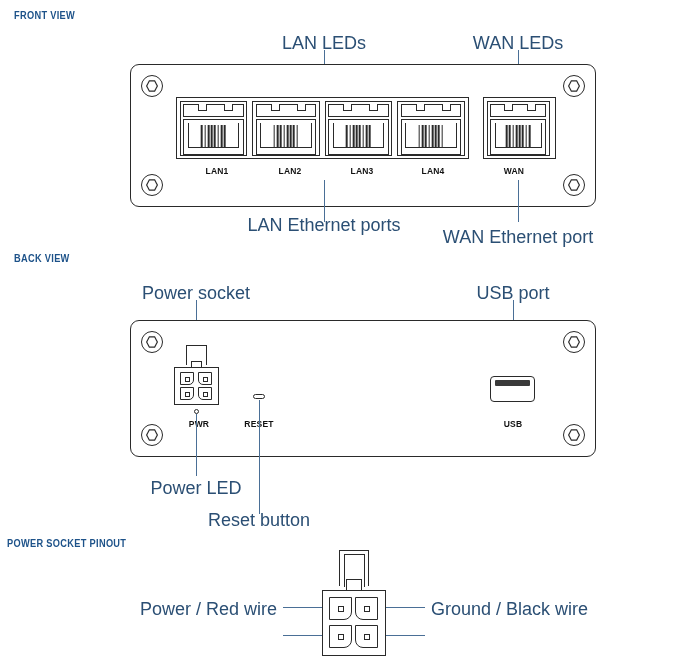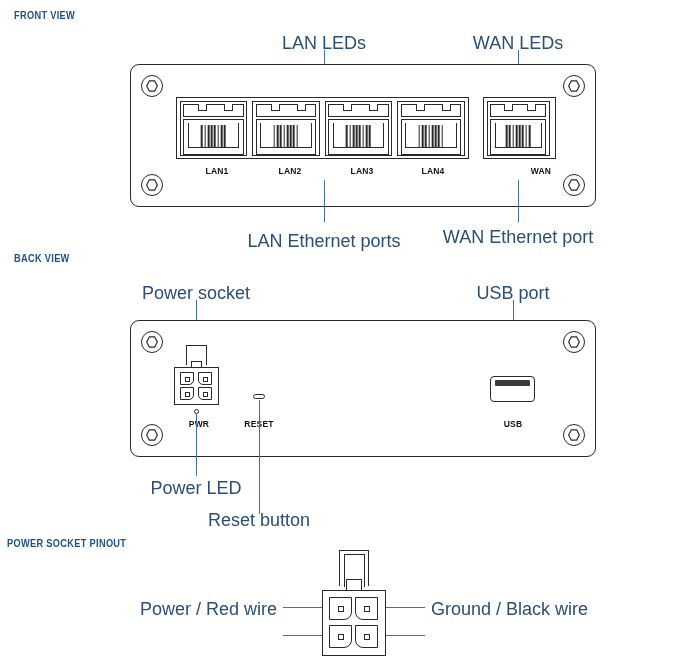--- a/index.html
+++ b/index.html
@@ -399,24 +399,24 @@
             <i></i>
         </div>
       </div>
     </div>
   </div>
 
   <div class="port-label" style="left:217px; top:166px;">LAN1</div>
   <div class="port-label" style="left:290px; top:166px;">LAN2</div>
   <div class="port-label" style="left:362px; top:166px;">LAN3</div>
   <div class="port-label" style="left:433px; top:166px;">LAN4</div>
-  <div class="port-label" style="left:541px; top:166px;">WAN</div>
+  <div class="port-label" style="left:514px; top:166px;">WAN</div>
 
   <div class="lead-v" style="left:324px; top:180px; height:42px;"></div>
-  <div class="callout c-center" style="left:324px; top:232px;">LAN Ethernet ports</div>
+  <div class="callout c-center" style="left:324px; top:216px;">LAN Ethernet ports</div>
 
   <div class="lead-v" style="left:518px; top:180px; height:42px;"></div>
   <div class="callout c-center" style="left:518px; top:228px;">WAN Ethernet port</div>
 
   <div class="section-header" style="left:14px; top:252px;">BACK VIEW</div>
 
   <div class="callout c-center" style="left:196px; top:284px;">Power socket</div>
   <div class="lead-v" style="left:196px; top:300px; height:46px;"></div>
 
   <div class="callout c-center" style="left:513px; top:284px;">USB port</div>

